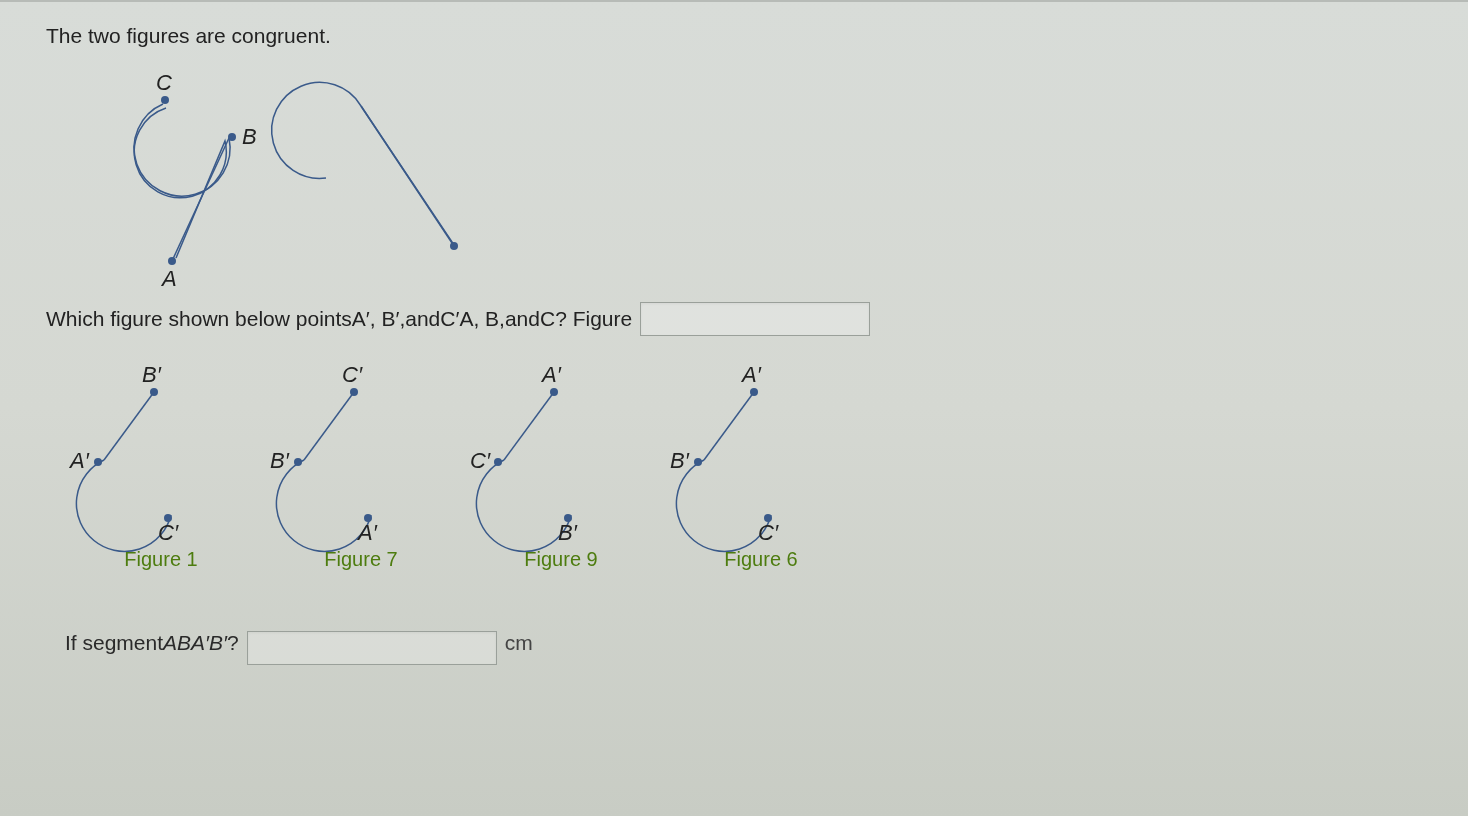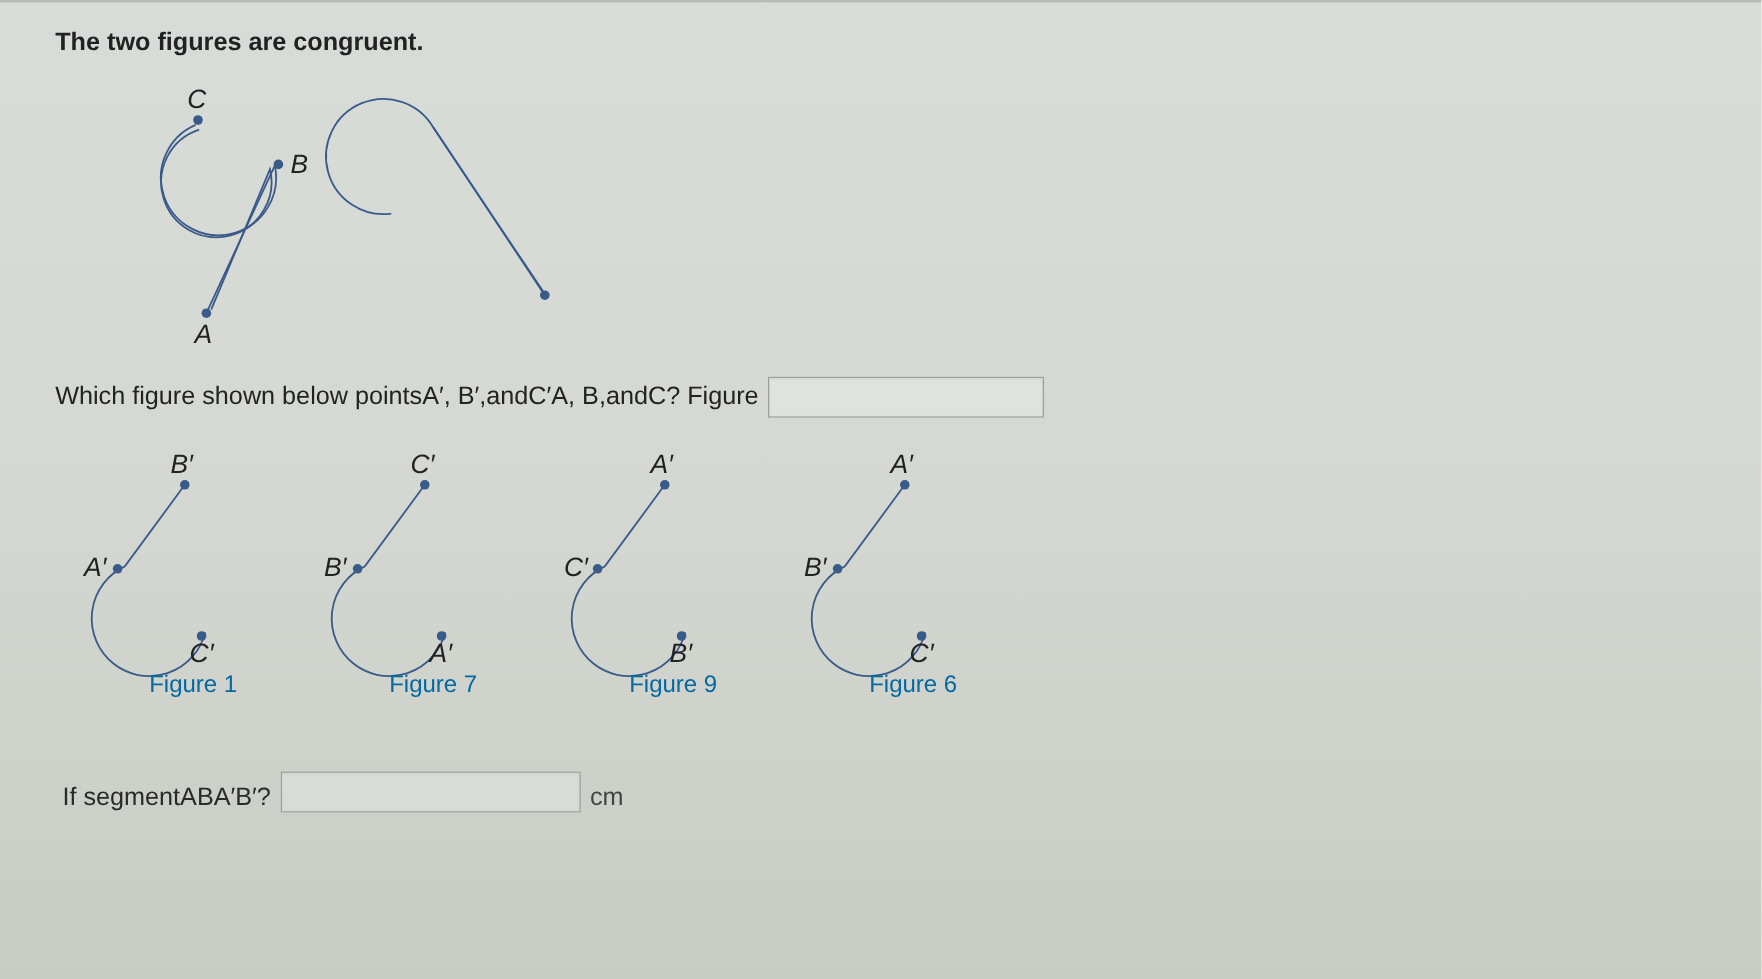--- a/index.html
+++ b/index.html
@@ -18,34 +18,33 @@
       top: 0; left: 0; right: 0; height: 2px;
       background: rgba(0,0,0,0.15);
     }
     .content {
       padding: 24px 46px;
     }
     .intro {
       font-size: 21px;
       color: #222;
       margin-bottom: 28px;
-      font-weight: bold;
     }
     .top-figures {
       position: relative;
       height: 220px;
       margin-left: 50px;
     }
     .fig-svg { position: absolute; }
     .question-row {
       display: flex;
       align-items: center;
       font-size: 21px;
       color: #222;
-      margin-top: 18px;
+      margin-top: 6px;
       margin-bottom: 34px;
     }
     .question-row .ital { }
     .input-box {
       display: inline-block;
       border: 1px solid #9aa09a;
       background: rgba(255,255,255,0.25);
       height: 34px;
       width: 230px;
       margin-left: 8px;
@@ -57,31 +56,31 @@
       margin-left: 30px;
       margin-bottom: 60px;
     }
     .answer-fig {
       display: flex;
       flex-direction: column;
       align-items: center;
     }
     .fig-caption {
       font-size: 20px;
-      color: #0369a1;
+      color: #4d7c0f;
       margin-top: 8px;
     }
     .bottom-row {
       display: flex;
-      align-items: flex-end;
+      align-items: flex-start;
       font-size: 21px;
       color: #2a2a2a;
-      margin-left: 6px;
-    }
-    .bottom-row .ital { }
+      margin-left: 19px;
+    }
+    .bottom-row .ital { font-style: italic; }
     .input-box-sm {
       display: inline-block;
       border: 1px solid #9aa09a;
       background: rgba(255,255,255,0.25);
       height: 34px;
       width: 250px;
       margin: 0 8px;
       box-shadow: inset 0 1px 3px rgba(0,0,0,0.05);
     }
     .unit { color: #444; font-size: 21px;}

